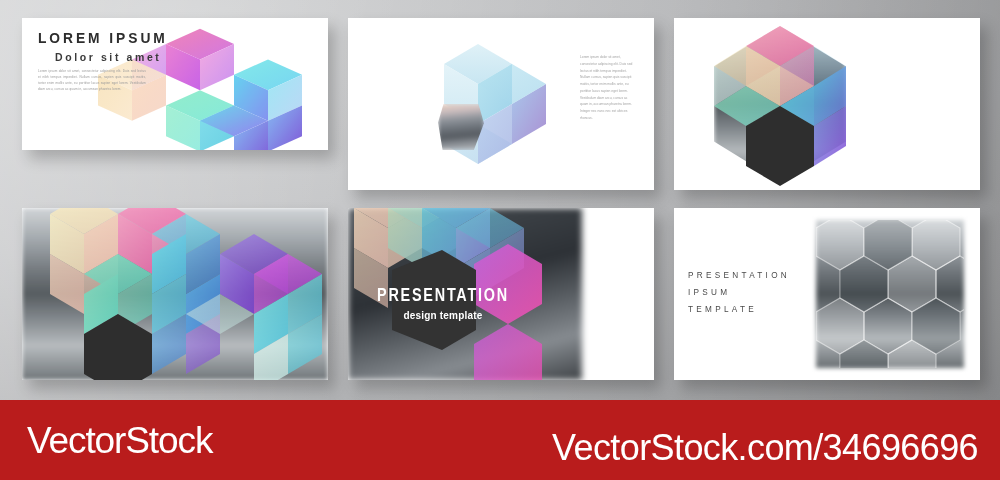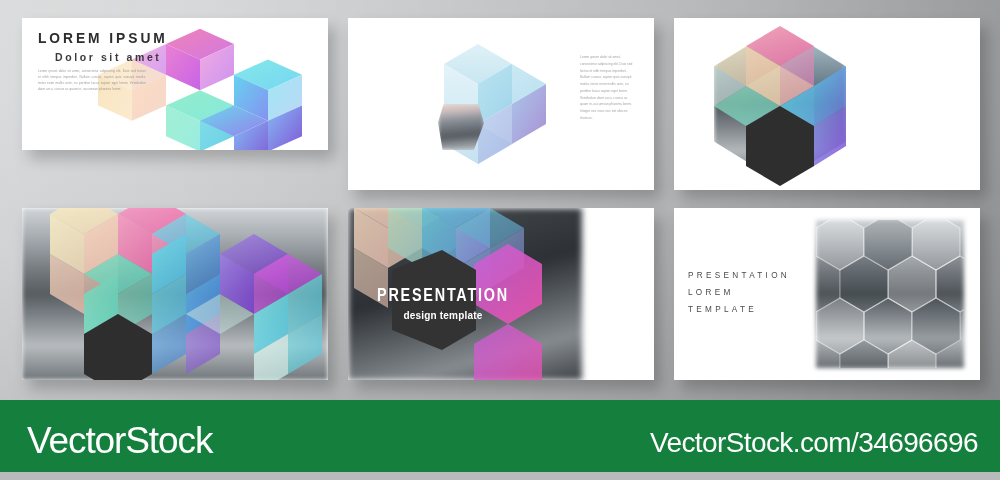--- a/index.html
+++ b/index.html
@@ -93,30 +93,30 @@
 
   .t-three{
     position:absolute; left:14px; top:60px;
     font-size:8.2px; letter-spacing:3.3px; line-height:2.05;
     color:#4a4a4a; font-weight:400;
   }
   .t-three span{ display:block; }
 
   
   #wm{
-    position:absolute; left:0; top:400px; width:1000px; height:72px;
-    background:#15803d;
+    position:absolute; left:0; top:400px; width:1000px; height:80px;
+    background:#b91c1c;
   }
   #wm-logo{
     position:absolute; left:27px; top:20px;
     color:#fff; font-size:37px; font-weight:400; letter-spacing:-1.1px;
   }
   #wm-url{
     position:absolute; right:22px; top:27px;
-    color:#fff; font-size:28px; font-weight:400; letter-spacing:-.6px;
+    color:#fff; font-size:36px; font-weight:400; letter-spacing:-.6px;
   }
 </style>
 </head>
 <body>
 
 <div id="backdrop"></div>
 
 <div class="slide s1">
   <div class="art">
     <svg viewBox="0 0 306 172" preserveAspectRatio="none">
@@ -474,21 +474,21 @@
       <g fill="rgba(40,48,56,.20)">
         <path d="M72 -6 L96 8 L96 36 L72 50 L48 36 L48 8 Z"></path>
         <path d="M48 36 L72 50 L72 78 L48 92 L24 78 L24 50 Z"></path>
         <path d="M120 78 L144 92 L144 120 L120 134 L96 120 L96 92 Z"></path>
         <path d="M48 120 L72 134 L72 162 L48 176 L24 162 L24 134 Z"></path>
       </g>
     </svg>
   </div>
   <div class="t-three">
     <span>PRESENTATION</span>
-    <span>LOREM</span>
+    <span>IPSUM</span>
     <span>TEMPLATE</span>
   </div>
 </div>
 
 <div id="wm">
   <div id="wm-logo">VectorStock</div>
   <div id="wm-url">VectorStock.com/34696696</div>
 </div>
 
 </body></html>

